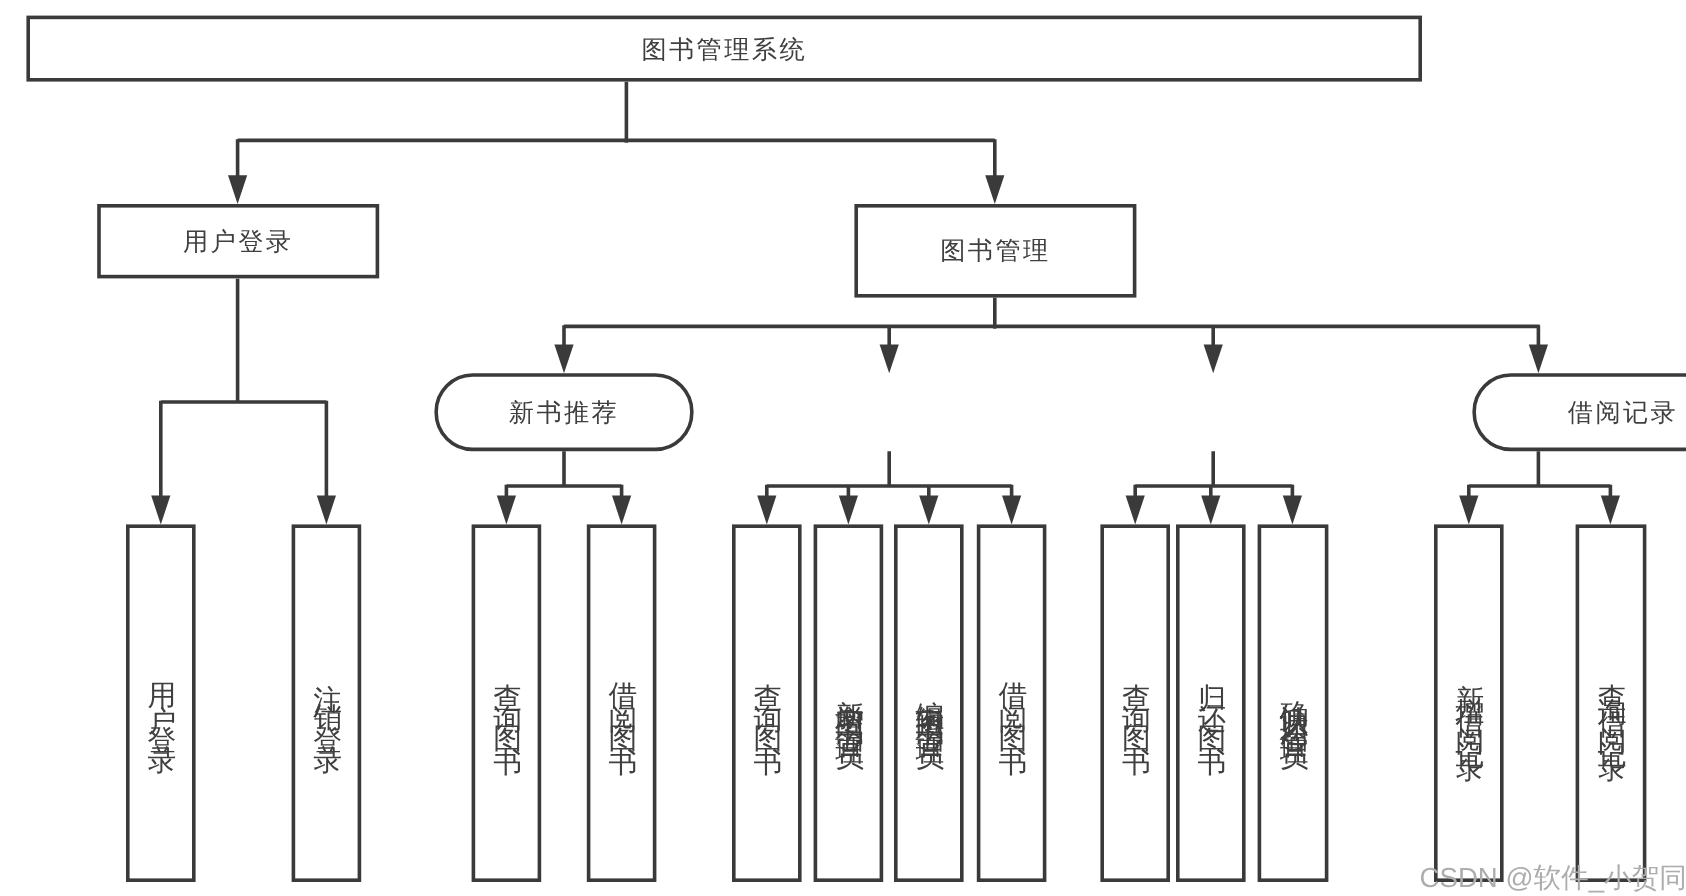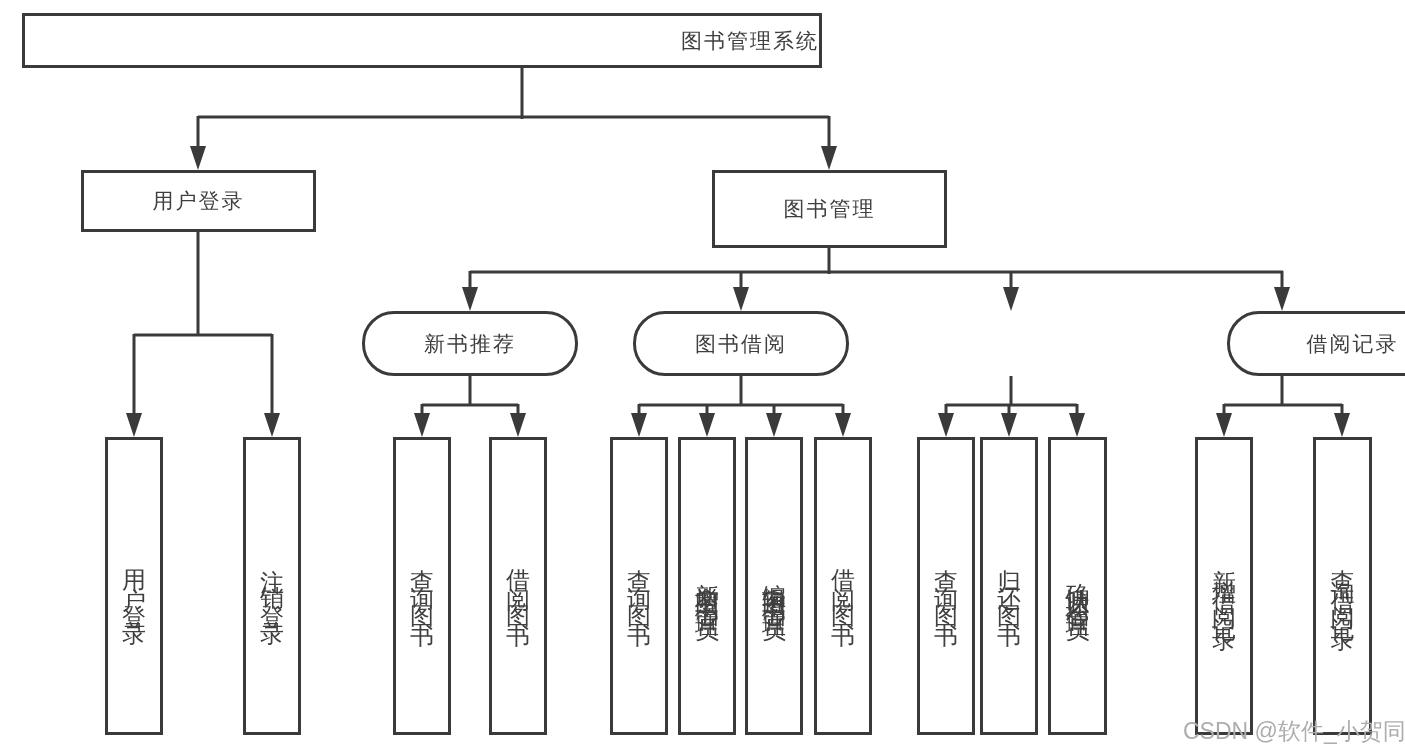--- a/index.html
+++ b/index.html
@@ -29,21 +29,21 @@
     display: flex;
     align-items: center;
     justify-content: center;
     color: var(--text, #3f3f3f);
   }
   .hlabel {
     font-size: 21px;
     letter-spacing: 2px;
     white-space: nowrap;
   }
-  .root  { left: 22px;  top: 13px;  width: 800px; height: 55px; justify-content: flex-end; }
+  .root  { left: 22px;  top: 13px;  width: 1163px; height: 55px; }
   .l2a   { left: 81px;  top: 170px; width: 235px;  height: 62px; }
   .l2b   { left: 712px; top: 170px; width: 235px;  height: 78px; }
   .l3    { top: 311px; height: 65px; width: 216px; border-radius: 32px; }
   .leaf  { top: 437px; height: 298px; width: 58px; }
   .vtext {
     writing-mode: vertical-rl;
     text-orientation: mixed;
     font-size: 24px;
     line-height: 1;
     white-space: nowrap;
@@ -131,23 +131,20 @@
   <div class="box l2a">
     <span class="hlabel">用户登录</span>
   </div>
   <div class="box l2b">
     <span class="hlabel">图书管理</span>
   </div>
 
   <div class="box l3" style="left:362px">
     <span class="hlabel">新书推荐</span>
   </div>
-  <div class="box l3" style="left:633px">
-    <span class="hlabel">图书借阅</span>
-  </div>
   <div class="box l3" style="left:1227px;width:251px">
     <span class="hlabel">借阅记录</span>
   </div>
 
   <div class="box leaf" style="left:105px">
     <span class="vtext sp4">用户登录</span>
   </div>
   <div class="box leaf" style="left:243px">
     <span class="vtext sp4">注销登录</span>
   </div>

